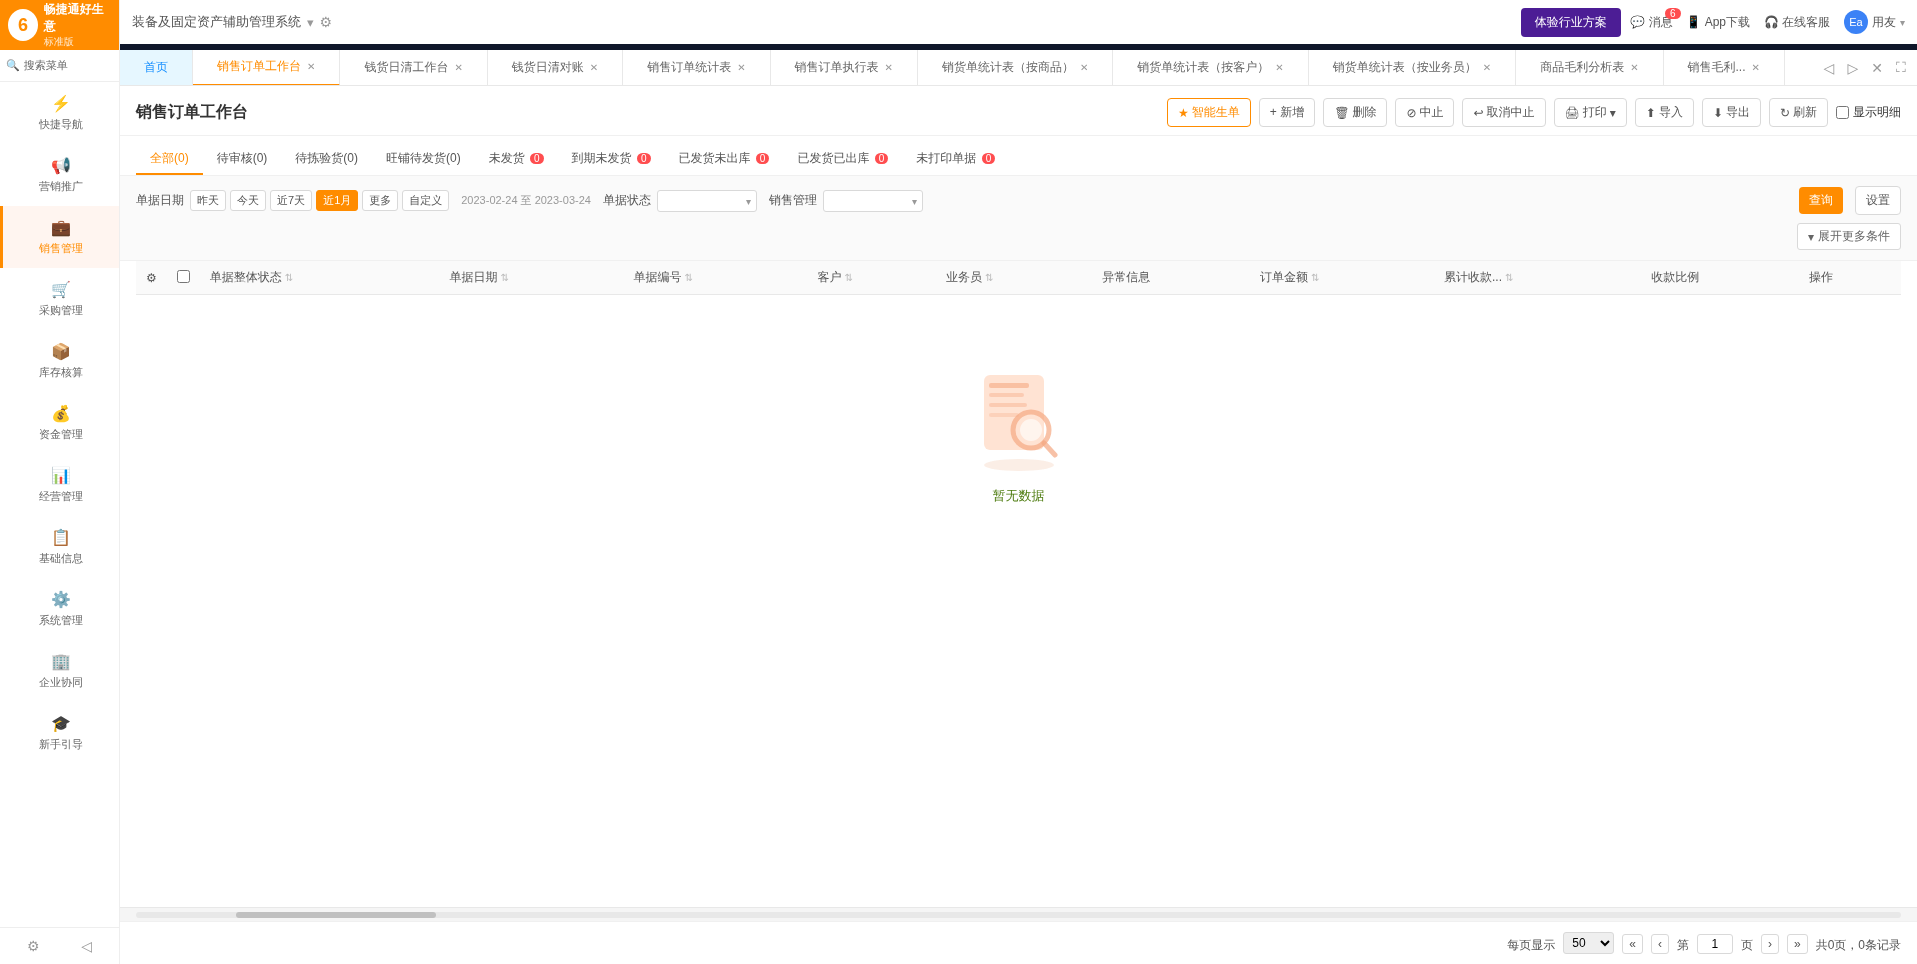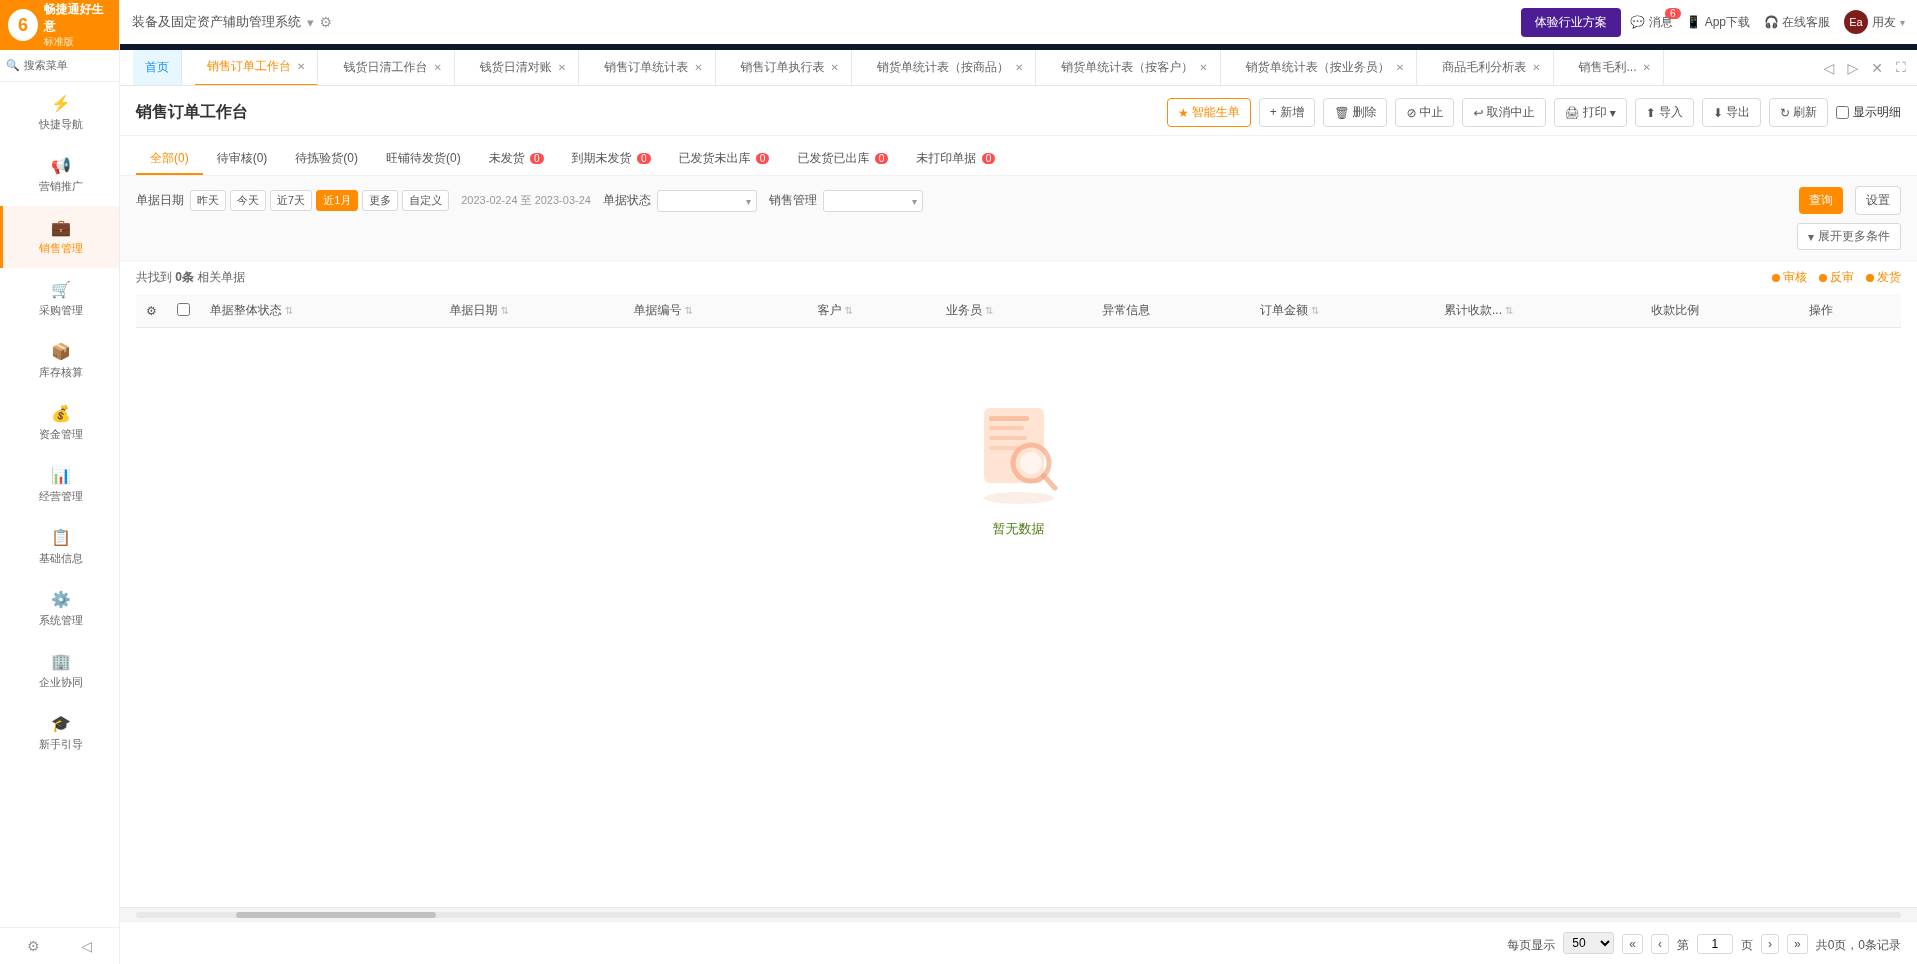--- a/index.html
+++ b/index.html
@@ -21,25 +21,25 @@
     .main { flex: 1; display: flex; flex-direction: column; overflow: hidden; }
 
     
     .topbar { height: 50px; background: #fff; border-bottom: 6px solid #0f172a; display: flex; align-items: center; padding: 0 12px; gap: 10px; }
     .topbar-title { font-size: 13px; color: #333; flex: 1; display: flex; align-items: center; gap: 6px; }
     .topbar-btn-industry { background: #4c1d95; color: #fff; border: none; padding: 6px 14px; border-radius: 4px; cursor: pointer; font-size: 12px; font-family: Liberation Mono, monospace; }
     .topbar-actions { display: flex; align-items: center; gap: 14px; color: #555; font-size: 12px; }
     .topbar-action-item { display: flex; align-items: center; gap: 3px; cursor: pointer; position: relative; }
     .topbar-badge { background: #ff4d4f; color: #fff; border-radius: 10px; font-size: 10px; padding: 0 4px; position: absolute; top: -6px; right: -8px; min-width: 16px; text-align: center; }
     .topbar-user { display: flex; align-items: center; gap: 4px; cursor: pointer; }
-    .topbar-avatar { width: 24px; height: 24px; background: #7f1d1d; border-radius: 50%; display: flex; align-items: center; justify-content: center; color: #fff; font-size: 11px; }
+    .topbar-avatar { width: 24px; height: 24px; background: #3b82f6; border-radius: 50%; display: flex; align-items: center; justify-content: center; color: #fff; font-size: 11px; }
 
     
     .tabs-bar { height: 36px; background: #fff; border-bottom: 1px solid #e8e8e8; display: flex; align-items: center; overflow: hidden; }
-    .tab-item { height: 36px; padding: 0 12px; display: flex; align-items: center; gap: 4px; cursor: pointer; color: #666; font-size: 12px; white-space: nowrap; border-right: 1px solid #e8e8e8; flex-shrink: 0; margin-left: 13px; }
+    .tab-item { height: 36px; padding: 0 24px; display: flex; align-items: center; gap: 4px; cursor: pointer; color: #666; font-size: 12px; white-space: nowrap; border-right: 1px solid #e8e8e8; flex-shrink: 0; }
     .tab-item.active { background: #fff; color: #ff8c00; border-bottom: 2px solid #ff8c00; }
     .tab-item.home { background: #e6f7ff; color: #1890ff; }
     .tab-close { font-size: 10px; color: #999; margin-left: 2px; cursor: pointer; }
     .tabs-nav { display: flex; align-items: center; gap: 4px; padding: 0 6px; margin-left: auto; }
     .tabs-nav-btn { cursor: pointer; color: #999; font-size: 14px; width: 20px; height: 20px; display: flex; align-items: center; justify-content: center; }
 
     
     .content { flex: 1; background: #f0f2f5; overflow: hidden; display: flex; flex-direction: column; }
     .content-inner { background: #fff; margin: 0; flex: 1; display: flex; flex-direction: column; overflow: hidden; }
 
@@ -367,37 +367,20 @@
           <button class="btn-action">设置</button>
         </div>
         <div style="margin-top:8px;display:flex;justify-content:center;">
           <div class="expand-more">
             <span>▾</span>
             <span>展开更多条件</span>
           </div>
         </div>
       </div>
 
-      <div class="results-info">
-        <span>共找到 <strong>0条</strong> 相关单据</span>
-        <div class="results-actions">
-          <div class="result-action-btn orange">
-            <span style="width:8px;height:8px;background:#ff8c00;border-radius:50%;display:inline-block;"></span>
-            <span>审核</span>
-          </div>
-          <div class="result-action-btn orange">
-            <span style="width:8px;height:8px;background:#ff8c00;border-radius:50%;display:inline-block;"></span>
-            <span>反审</span>
-          </div>
-          <div class="result-action-btn orange">
-            <span style="width:8px;height:8px;background:#ff8c00;border-radius:50%;display:inline-block;"></span>
-            <span>发货</span>
-          </div>
-        </div>
-      </div>
 
       <div class="table-wrapper">
         <table>
           <thead>
             <tr>
               <th class="col-settings">
                 <span>⚙</span>
               </th>
               <th class="col-check">
                 <input type="checkbox" style="">

